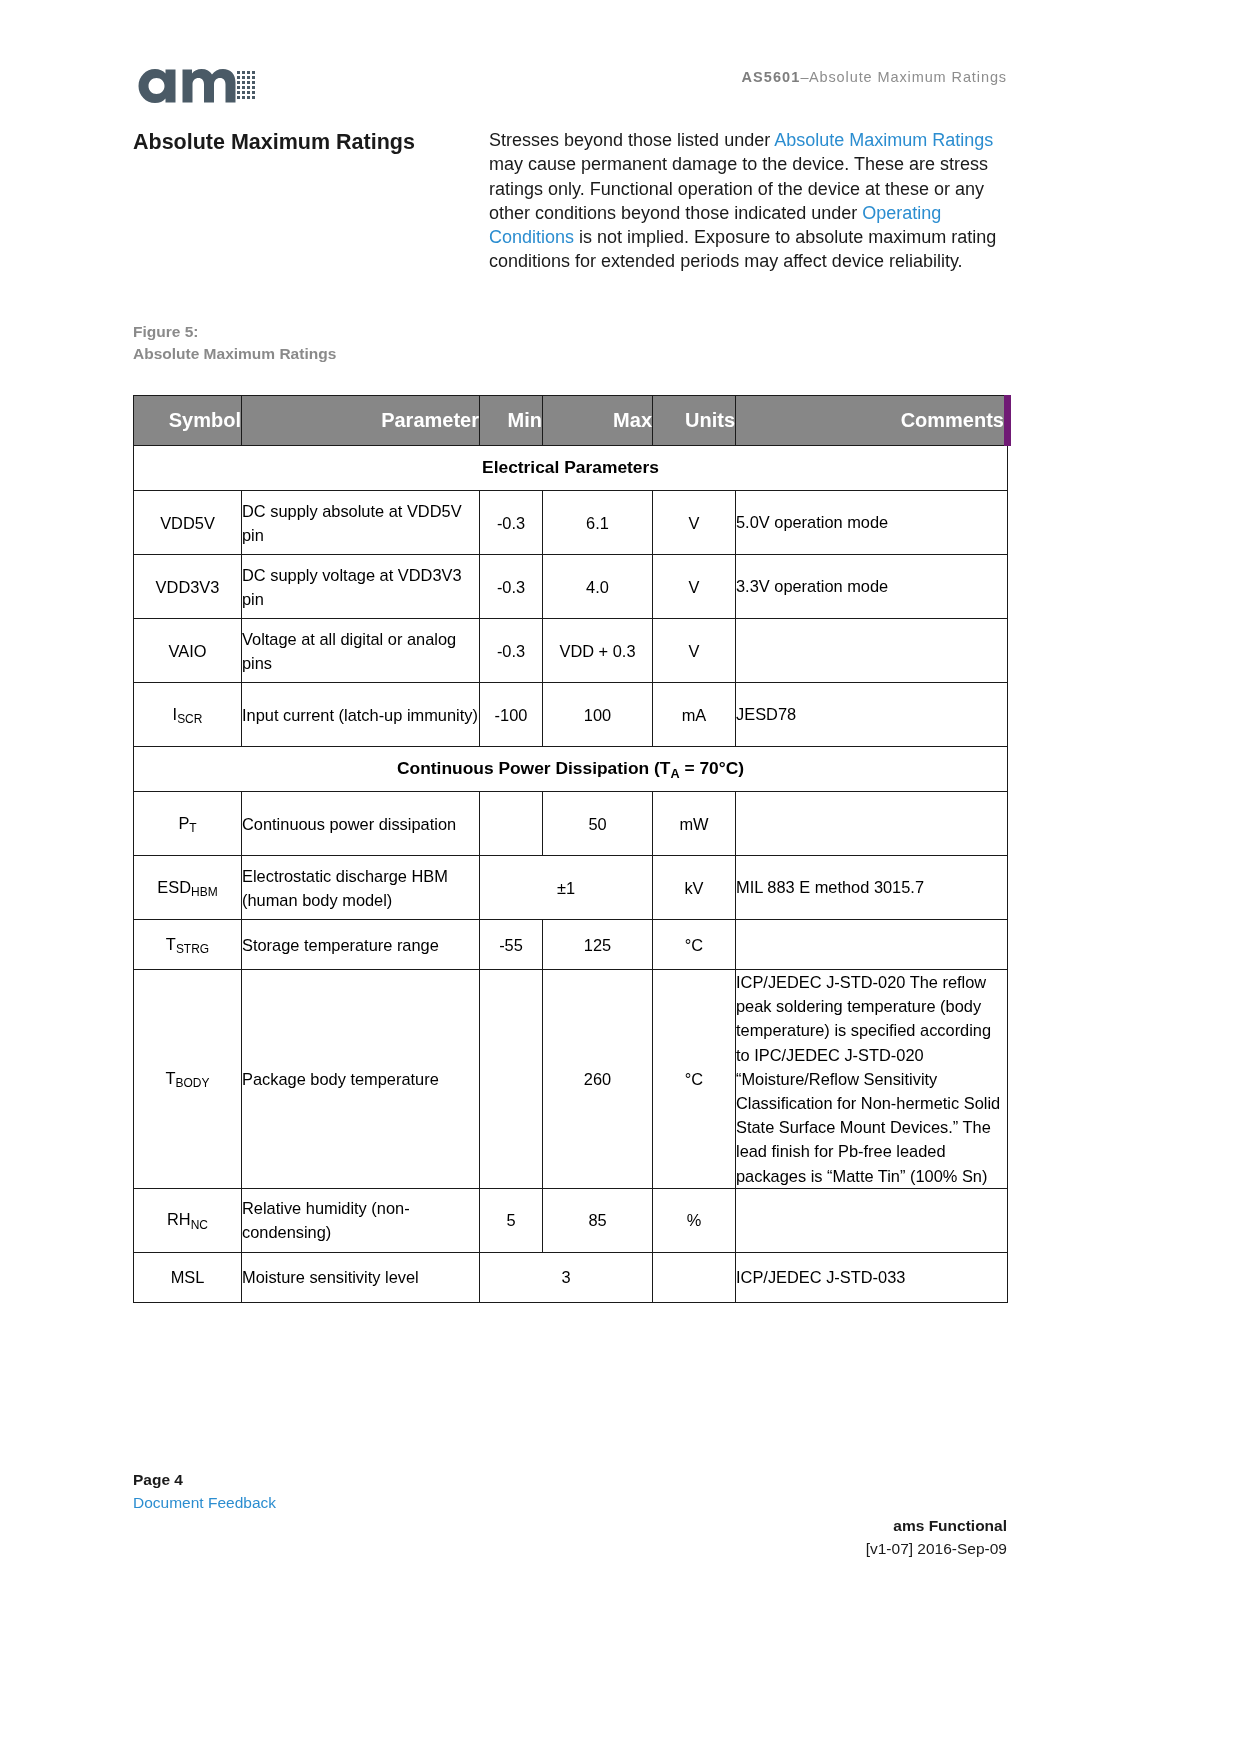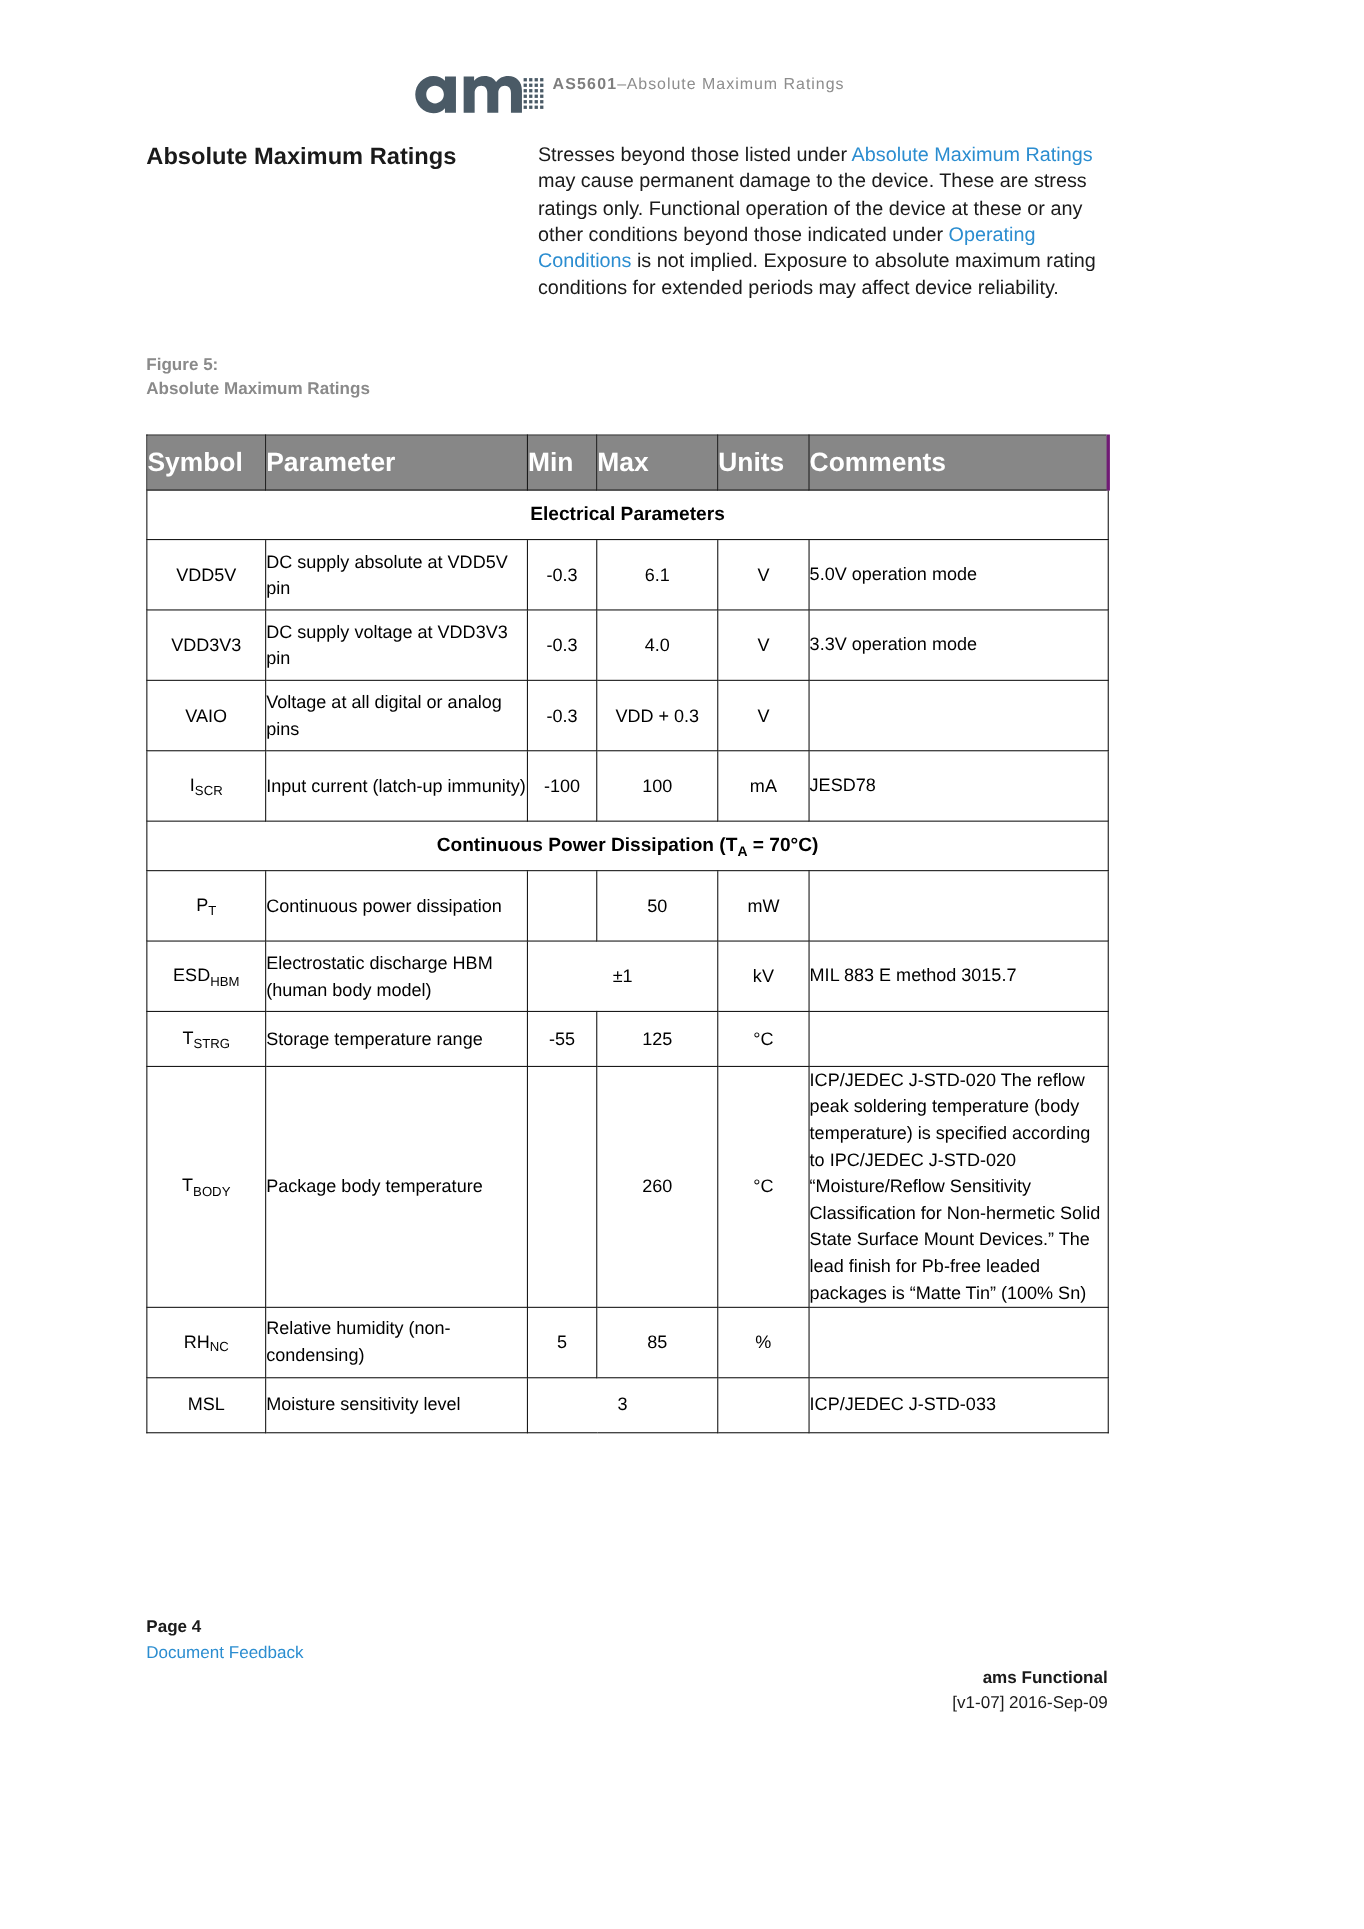--- a/index.html
+++ b/index.html
@@ -26,21 +26,21 @@
 
   
   .page-header {
     position: absolute;
     left: 133px;
     top: 55px;
     width: 874px;
     height: 60px;
     display: flex;
     align-items: flex-start;
-    justify-content: center;
+    justify-content: space-between;
   }
 
   .logo {
     display: block;
     width: 130px;
     height: 48px;
     margin-top: 2px;
   }
 
   .header-ref {
@@ -111,28 +111,28 @@
   }
   table.amr td, table.amr th {
     border: 1px solid #1a1a1a;
     padding: 0;
     vertical-align: middle;
   }
 
   thead th {
     background: #878787;
     color: #ffffff;
-    font-size: 24px;
-    font-weight: bold;
-    text-align: left;
+    font-size: 20px;
+    font-weight: bold;
+    text-align: right;
     height: 49px;
     border: 1px solid #878787;
     border-right: 1px solid #ffffff;
   }
-  thead th:last-child { border-right: 3px solid #701a75; }
+  thead th:last-child { border-right: 7px solid #701a75; }
 
   td.sym {
     text-align: center;
     padding: 6px 4px;
     line-height: 22px;
   }
   td.param {
     text-align: left;
     padding: 9px 11px;
     line-height: 24px;

